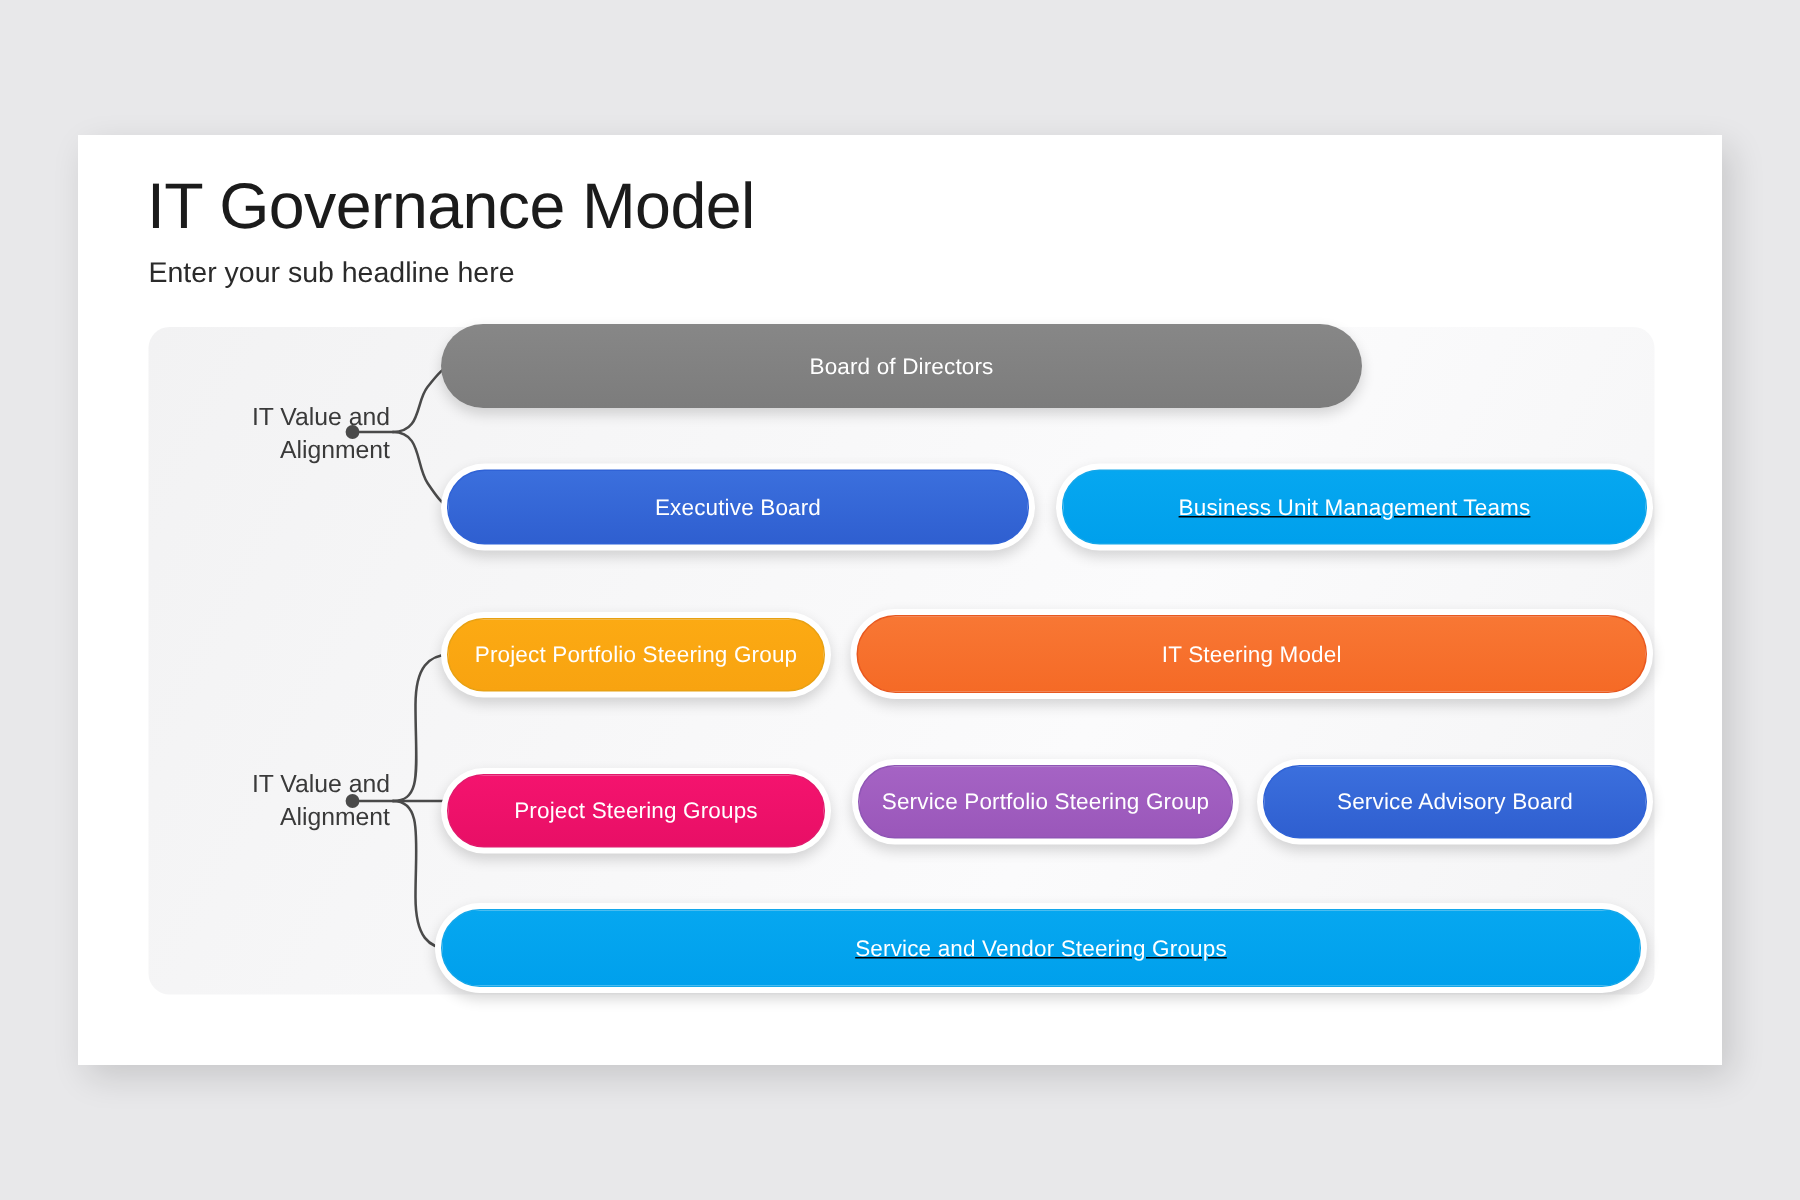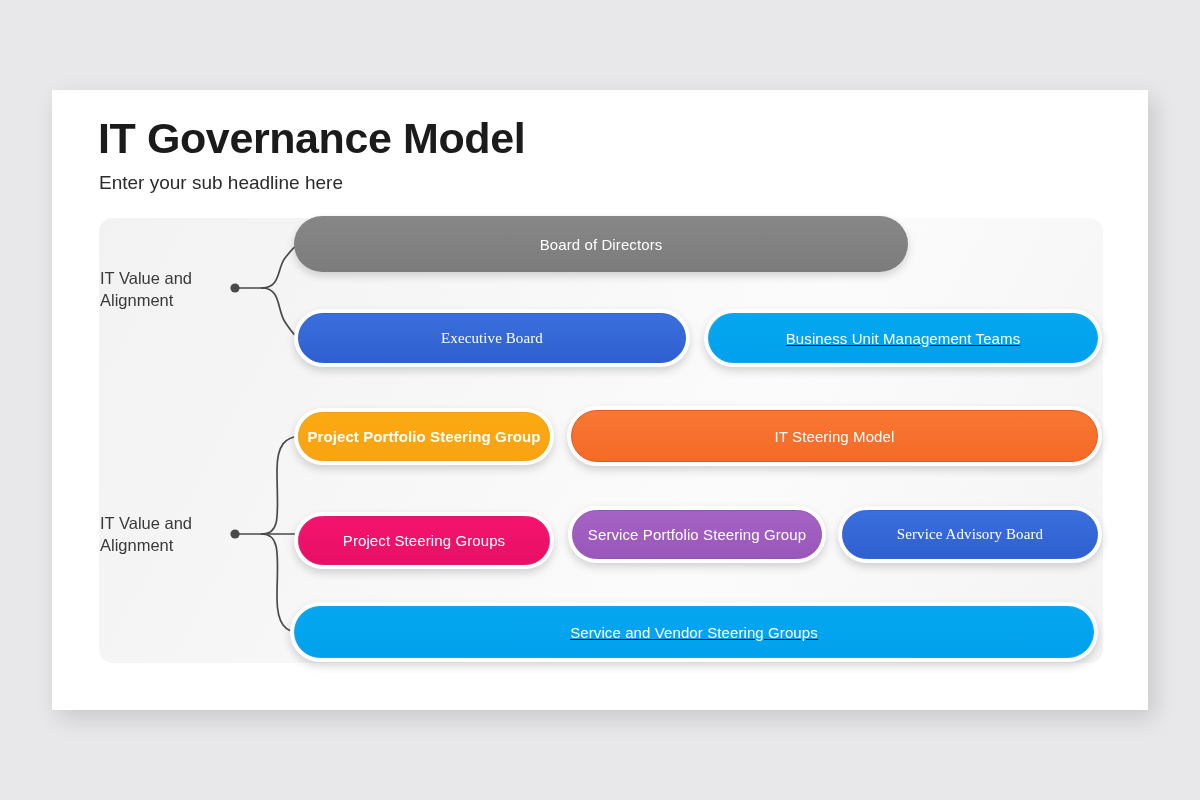--- a/index.html
+++ b/index.html
@@ -23,21 +23,21 @@
     background: #ffffff;
     box-shadow: 6px 8px 22px rgba(0,0,0,0.14);
   }
 
   
   #title {
     position: absolute;
     left: 46px;
     top: 24px;
     font-size: 43px;
-    font-weight: 700;
+    font-weight: 400;
     color: #1b1b1b;
     letter-spacing: -0.4px;
     white-space: nowrap;
   }
   #subtitle {
     position: absolute;
     left: 47px;
     top: 82px;
     font-size: 19px;
     font-weight: 400;
@@ -62,21 +62,21 @@
     left: 0; top: 0;
     width: 1200px;
     height: 800px;
     pointer-events: none;
     overflow: visible;
   }
 
   
   .branch-label {
     position: absolute;
-    text-align: left;
+    text-align: right;
     font-size: 16.5px;
     line-height: 1.32;
     color: #3a3a3a;
     width: 160px;
   }
   #label-top    { left: 100px; top: 268px; }
   #label-bottom { left: 100px; top: 513px; }
 
   
   .pill {
@@ -98,32 +98,32 @@
     color: #ffffff;
     font-size: 15px;
     letter-spacing: 0.1px;
     white-space: nowrap;
   }
 
   
   .pill.plain { padding: 0; background: transparent; }
 
   
-  .ring-blue   { border: 1.6px solid #2f62d6; font-family: Liberation Serif, serif; }
+  .ring-blue   { border: 1.6px solid #2f62d6; }
   .ring-cyan   { border: 1.6px solid #13a7ea; text-decoration: underline; }
   .ring-amber  { border: 1.6px solid #e8a113; }
   .ring-orange { border: 1.6px solid #e8581f; }
   .ring-pink   { border: 1.6px solid #e2196c; }
   .ring-purple { border: 1.6px solid #8f55b5; }
 
   
   .fill-grey   { background: linear-gradient(180deg,#878787,#7c7c7c); }
   .fill-blue   { background: linear-gradient(180deg,#3b6fdd,#2f5fd0); }
   .fill-cyan   { background: linear-gradient(180deg,#06a7f0,#00a0ec); }
-  .fill-amber  { background: linear-gradient(180deg,#fcaa13,#f8a310); font-weight: bold; }
+  .fill-amber  { background: linear-gradient(180deg,#fcaa13,#f8a310); }
   .fill-orange { background: linear-gradient(180deg,#f87734,#f56a26); }
   .fill-pink   { background: linear-gradient(180deg,#f4136e,#e80f66); }
   .fill-purple { background: linear-gradient(180deg,#a563c4,#9a57ba); }
 
   
   #pill-board   { left: 294px; top: 216px; width: 614px; height: 56px; }
   #pill-exec    { left: 294px; top: 309px; width: 396px; height: 58px; }
   #pill-bumt    { left: 704px; top: 309px; width: 398px; height: 58px; }
   #pill-ppsg    { left: 294px; top: 408px; width: 260px; height: 57px; }
   #pill-itsg    { left: 567px; top: 406px; width: 535px; height: 60px; }

